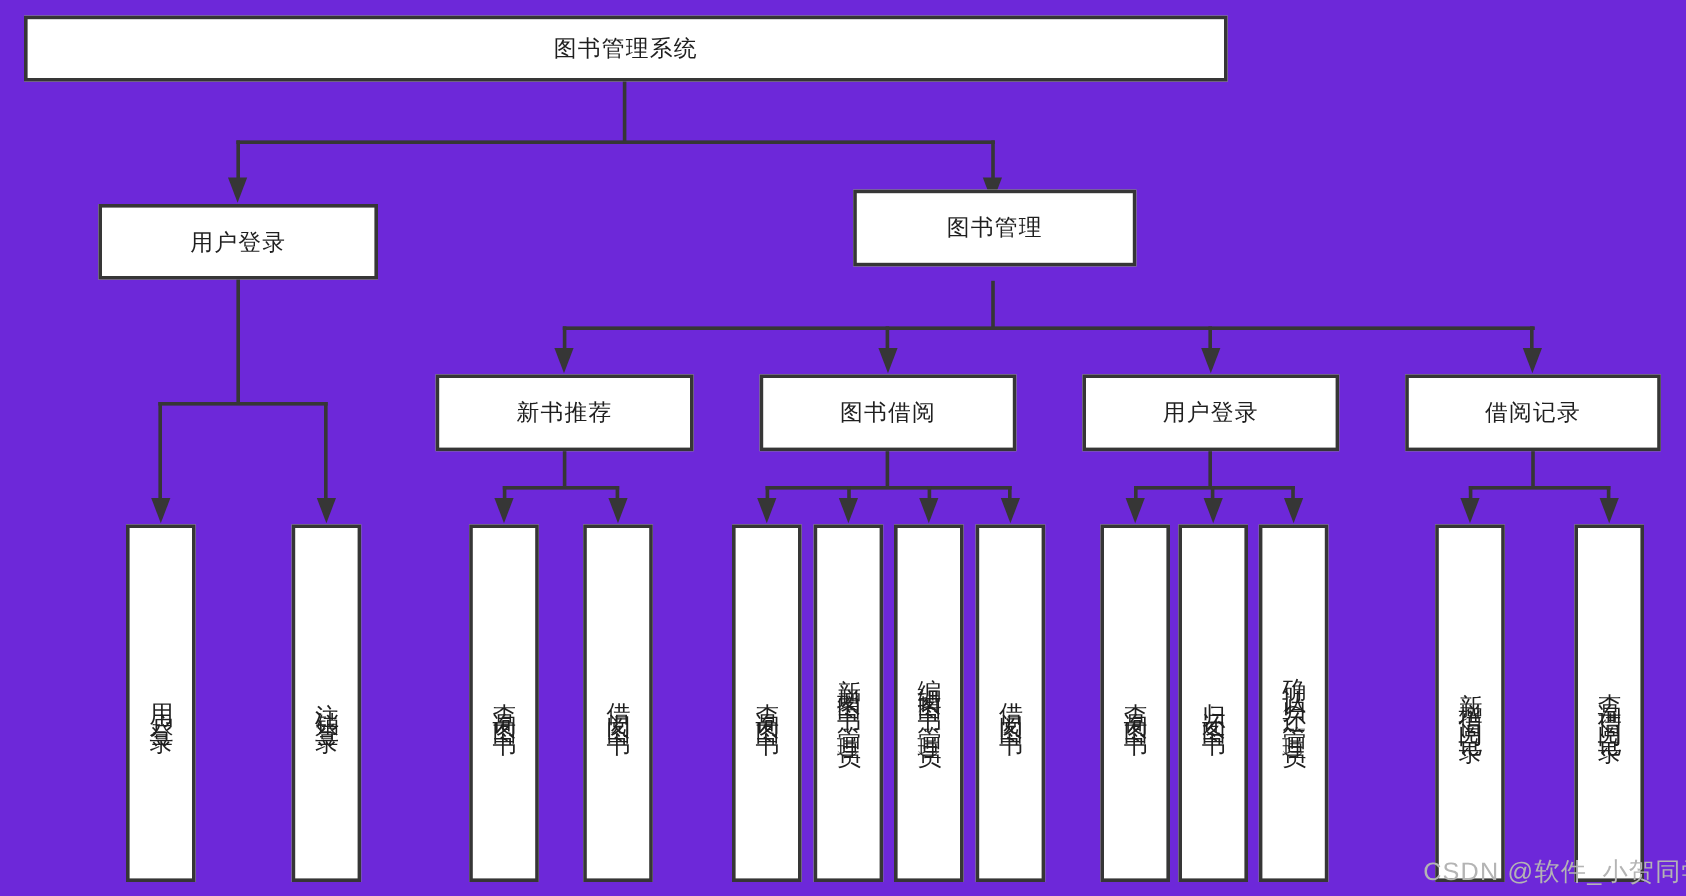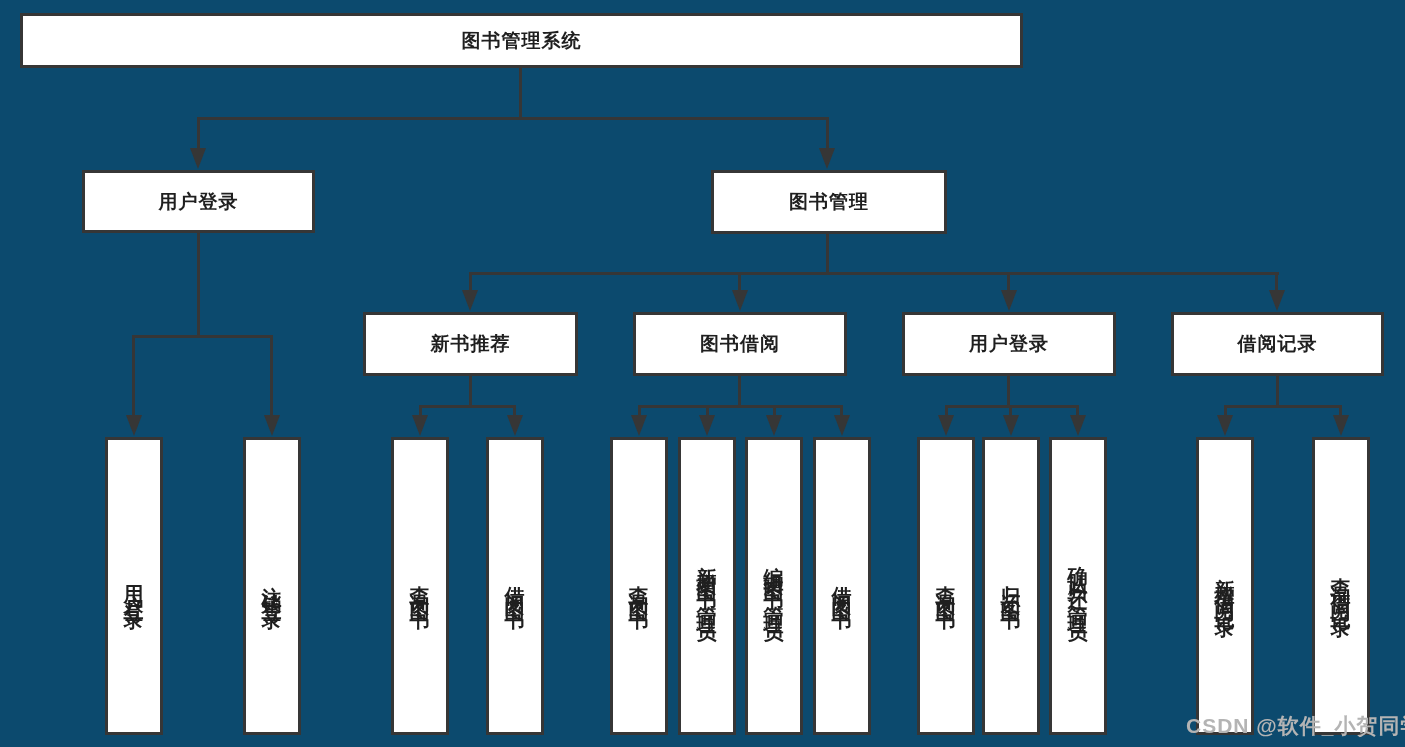--- a/index.html
+++ b/index.html
@@ -1,17 +1,17 @@
 <!DOCTYPE html>
 <html><head>
 <meta charset="utf-8">
 <style>
   html,body{margin:0;padding:0;background:#ffffff;}
   body{font-family:"Liberation Sans","DejaVu Sans",sans-serif;}
-  #canvas{position:relative;width:1405px;height:747px;background:#0c4a6e;overflow:hidden;font-weight:bold;}
+  #canvas{position:relative;width:1405px;height:747px;background:#6d28d9;overflow:hidden;}
   .box{
     position:absolute;
     background:#ffffff;
     border:3px solid #363636;
     box-sizing:border-box;
     display:flex;
     align-items:center;
     justify-content:center;
     color:#1f1f1f;
   }
@@ -54,21 +54,21 @@
   <div class="vline" style="left:519px;top:68px;height:50px"></div>
   <div class="hline" style="left:197px;top:117px;width:632px"></div>
   <div class="vline" style="left:197px;top:117px;height:33px"></div>
   <div class="arrow" style="left:190px;top:148px"></div>
   <div class="vline" style="left:826px;top:117px;height:33px"></div>
   <div class="arrow" style="left:819px;top:148px"></div>
 
   <div class="box" style="left:82px;top:170px;width:233px;height:63px">
     <span class="hlabel">用户登录</span>
   </div>
-  <div class="box" style="left:711px;top:170px;width:236px;height:64px">
+  <div class="box" style="left:711px;top:158px;width:236px;height:64px">
     <span class="hlabel">图书管理</span>
   </div>
 
   <div class="vline" style="left:197px;top:233px;height:103px"></div>
   <div class="hline" style="left:132px;top:335px;width:141px"></div>
   <div class="vline" style="left:132px;top:335px;height:82px"></div>
   <div class="arrow" style="left:126px;top:415px"></div>
   <div class="vline" style="left:270px;top:335px;height:82px"></div>
   <div class="arrow" style="left:264px;top:415px"></div>
 

